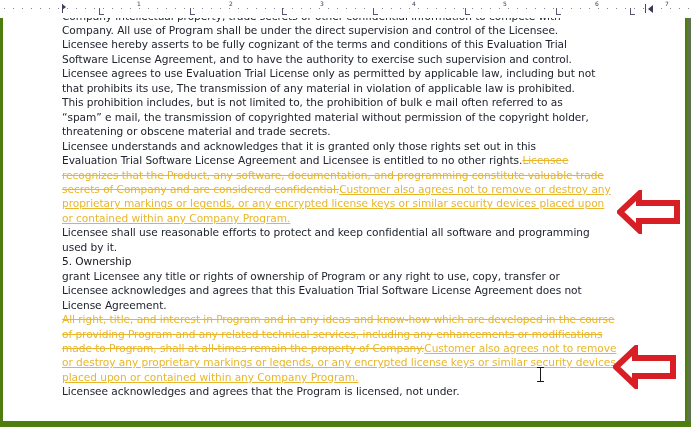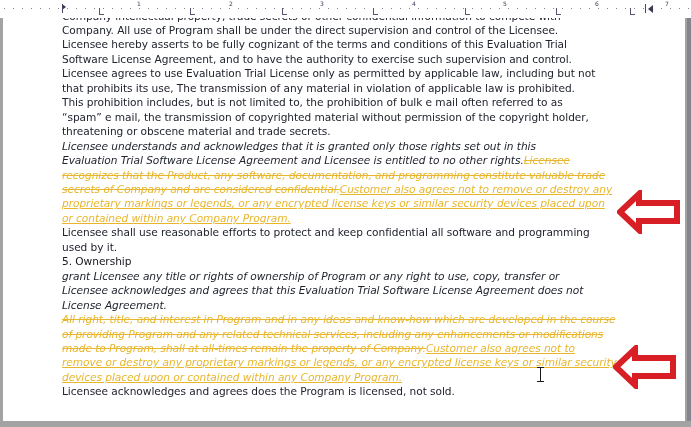--- a/index.html
+++ b/index.html
@@ -13,21 +13,21 @@
     overflow: hidden;
     font-family: "DejaVu Sans", sans-serif;
   }
 
   
   .window-frame {
     position: absolute;
     left: 0; top: 0;
     width: 691px;
     height: 427px;
-    background: #a3a3a3;
+    background: #4d7c0f;
     box-sizing: border-box;
   }
 
   
   .ruler {
     position: absolute;
     left: 0;
     top: 0;
     width: 691px;
     height: 18px;
@@ -129,21 +129,20 @@
     text-decoration-color: #e8b62c;
   }
   
   .ins {
     color: #e8b62c;
     text-decoration: underline;
     text-decoration-color: #e8b62c;
   }
   .revised {
     line-height: 14.45px;
-    font-style: italic;
   }
 
   
   .clip-line {
     position: relative;
     height: 9px;
     overflow: hidden;
     margin: 0;
   }
   .clip-line span {
@@ -264,21 +263,21 @@
       </div>
 
       <div class="para heading">5. Ownership</div>
 
       <div class="para revised">
         <div>grant Licensee any title or rights of ownership of Program or any right to use, copy, transfer or</div>
         <div>Licensee acknowledges and agrees that this Evaluation Trial Software License Agreement does not</div>
         <div><span>License Agreement.</span><br><span class="del">All right, title, and interest in Program and in any ideas and know-how which are developed in the course of providing Program and any related technical services, including any enhancements or modifications made to Program, shall at all-times remain the property of Company.</span><span class="ins">Customer also agrees not to remove or destroy any proprietary markings or legends, or any encrypted license keys or similar security devices placed upon or contained within any Company Program.</span></div>
       </div>
 
-      <div class="para"> Licensee acknowledges and agrees does the Program is licensed, not sold.</div>
+      <div class="para"> Licensee acknowledges and agrees that the Program is licensed, not under.</div>
 
     </div>
 
     <div class="caret">
       <div class="top-bar"></div>
       <div class="stem"></div>
       <div class="bot-bar"></div>
     </div>
   </div>
 

